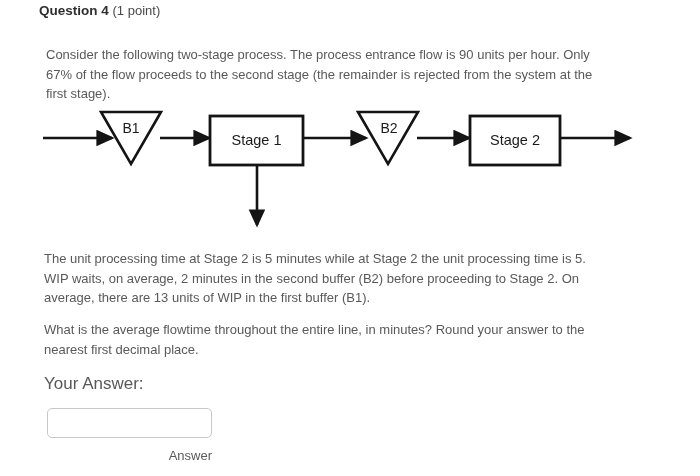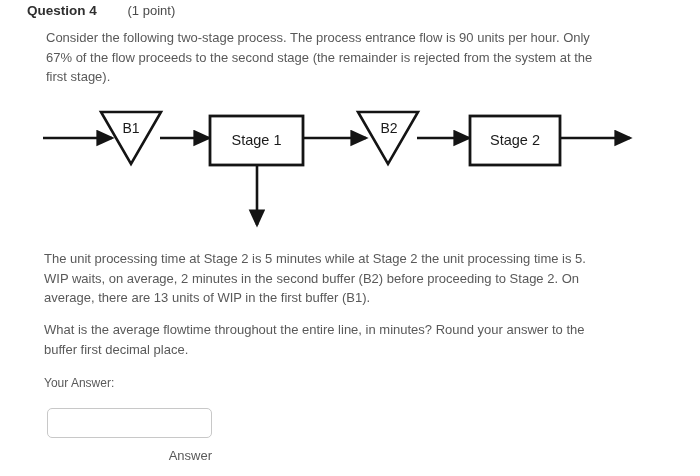--- a/index.html
+++ b/index.html
@@ -25,53 +25,53 @@
     left: 27px;
     top: 3px;
     font-size: 13.5px;
     line-height: 16px;
     white-space: nowrap;
   }
   .q-header .q-title {
     font-weight: bold;
     color: #2f2f2f;
     font-size: 13.5px;
+    margin-left: 12px;
   }
   .q-header .q-points {
     font-weight: normal;
     color: #4a4a4a;
     font-size: 13px;
-    margin-left: 27px;
   }
   .para {
     position: absolute;
     font-size: 13px;
     line-height: 19.5px;
     color: #595959;
   }
   #para-intro {
     left: 46px;
-    top: 28px;
+    top: 45px;
     width: 560px;
   }
   #para-times {
     left: 44px;
     top: 249px;
     width: 566px;
   }
   #para-question {
     left: 44px;
     top: 320px;
     width: 560px;
   }
   #your-answer-label {
     position: absolute;
     left: 44px;
     top: 374px;
-    font-size: 12px;
+    font-size: 17px;
     line-height: 19px;
     color: #595959;
   }
   .answer-input {
     position: absolute;
     left: 47px;
     top: 408px;
     width: 165px;
     height: 30px;
     box-sizing: border-box;
@@ -150,21 +150,21 @@
     <line x1="417" y1="46" x2="469" y2="46" stroke="#141414" stroke-width="2.6" marker-end="url(#arrowhead)"></line>
 
     <rect x="470" y="24" width="90" height="49" fill="#ffffff" stroke="#141414" stroke-width="2.8"></rect>
     <text class="stage-label" x="515" y="53" text-anchor="middle">Stage 2</text>
 
     <line x1="560" y1="46" x2="630" y2="46" stroke="#141414" stroke-width="2.6" marker-end="url(#arrowhead)"></line>
   </svg>
 
   <div class="para" id="para-times">The unit processing time at Stage 2 is 5 minutes while at Stage 2 the unit processing time is 5. WIP waits, on average, 2 minutes in the second buffer (B2) before proceeding to Stage 2. On average, there are 13 units of WIP in the first buffer (B1).</div>
 
-  <div class="para" id="para-question">What is the average flowtime throughout the entire line, in minutes? Round your answer to the buffer first decimal place.</div>
+  <div class="para" id="para-question">What is the average flowtime throughout the entire line, in minutes? Round your answer to the nearest first decimal place.</div>
 
   <div id="your-answer-label">Your Answer:</div>
 
   <input class="answer-input" type="text" value="" style="">
 
   <div id="answer-caption">Answer</div>
 
 </div>
 
 </body></html>

